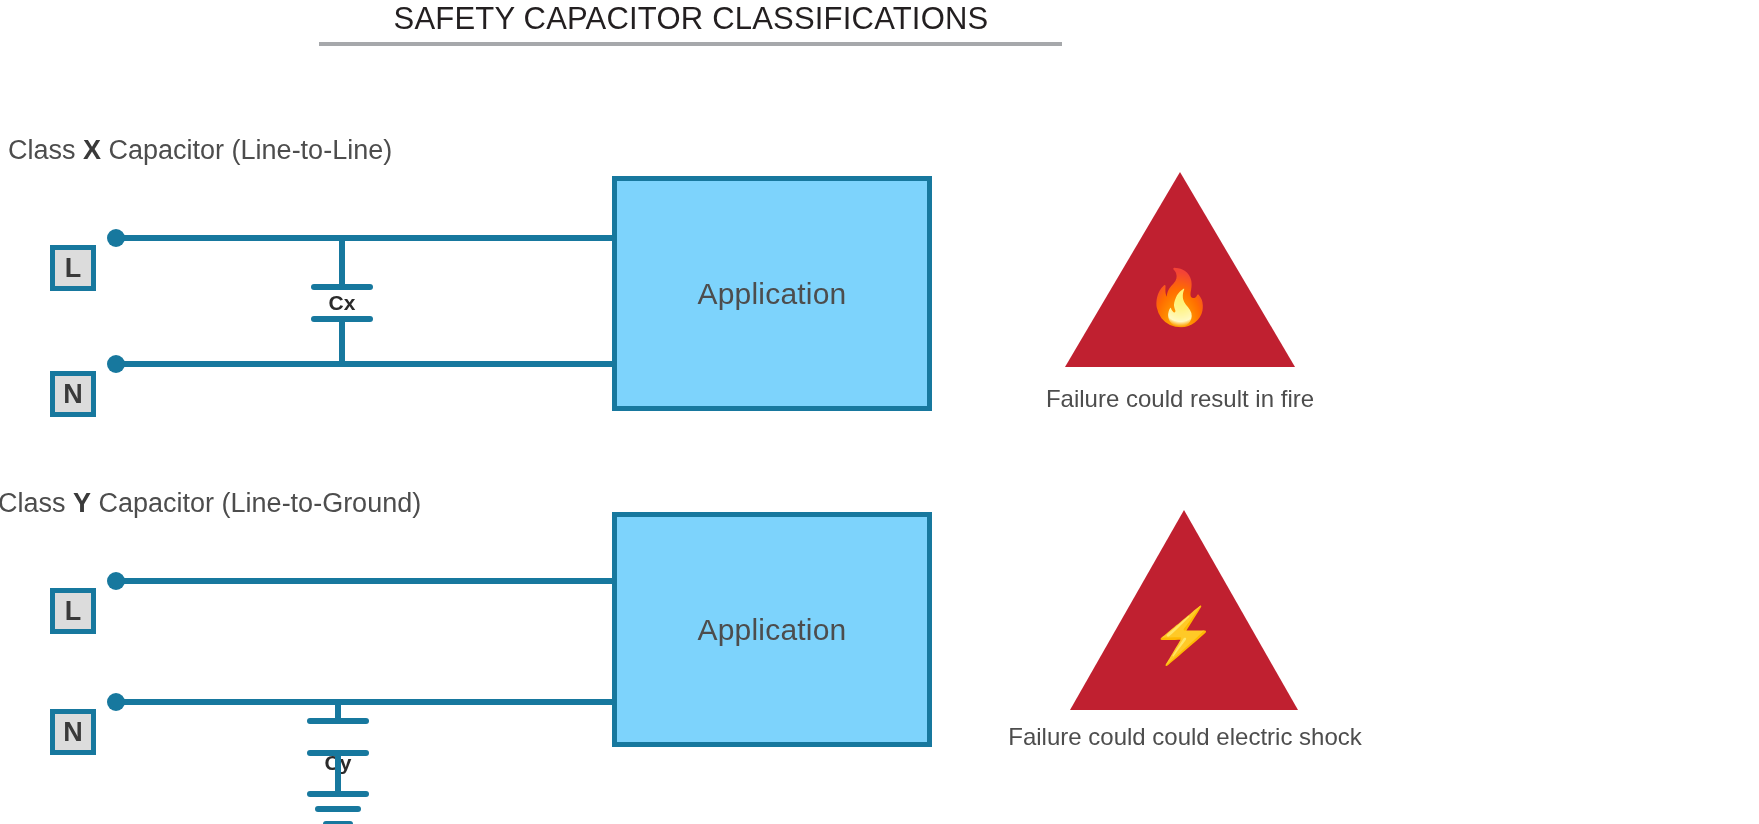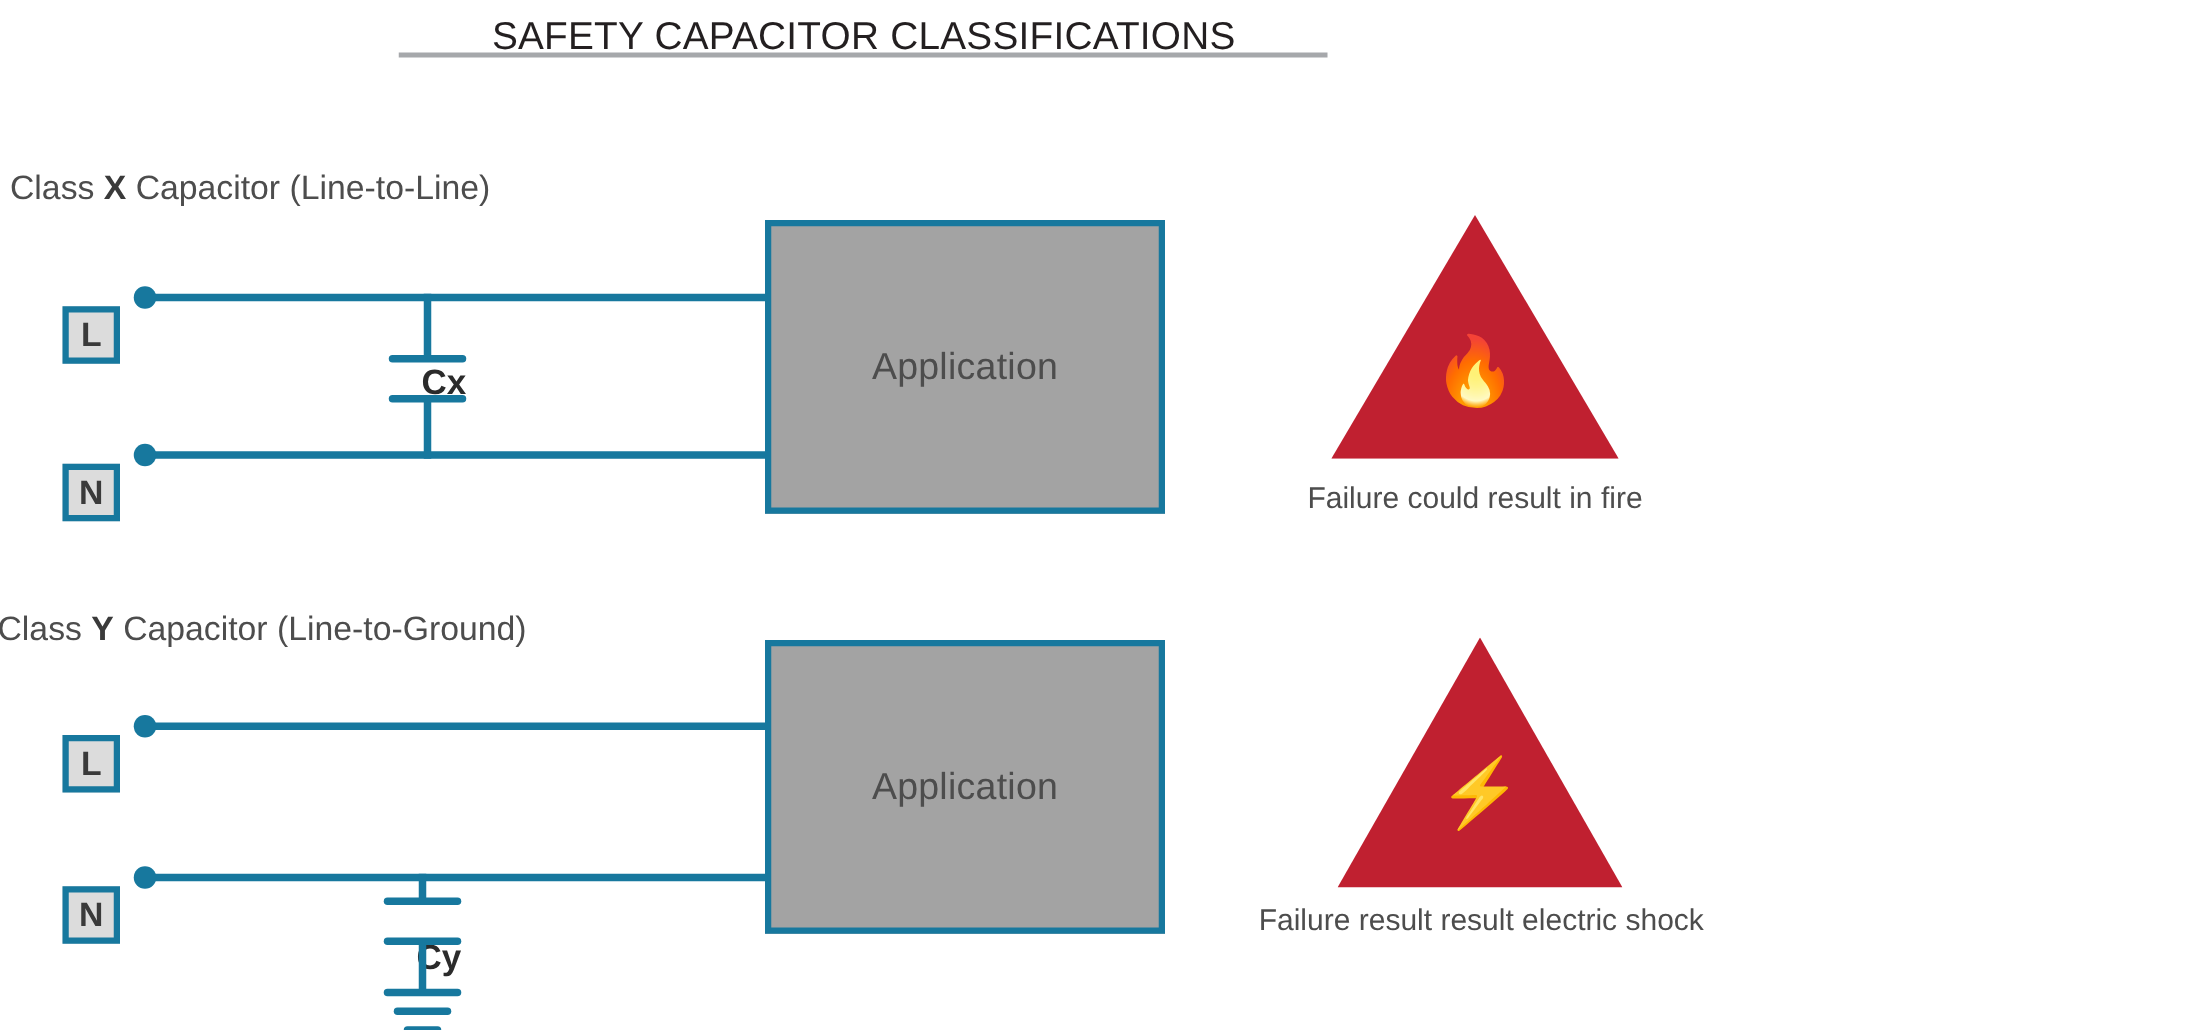--- a/index.html
+++ b/index.html
@@ -29,21 +29,20 @@
     left: 320px;
     top: 0px;
     width: 742px;
     text-align: center;
     font-size: 31px;
     letter-spacing: 0.2px;
     color: #231f20;
     font-weight: 400;
     line-height: 38px;
     white-space: nowrap;
-    margin-top: 10px;
   }
   #title-rule {
     position: absolute;
     left: 319px;
     top: 42px;
     width: 743px;
     height: 4px;
     background: #a6a8ab;
   }
 
@@ -108,41 +107,41 @@
     left: 0;
     width: 62px;
     height: 6px;
     background: #17789e;
     border-radius: 3px;
   }
   .cap-label {
     position: absolute;
     left: 0;
     width: 62px;
-    text-align: right;
-    font-size: 28px;
+    text-align: center;
+    font-size: 21px;
     font-weight: 700;
     color: #2b2b2b;
     line-height: 1;
   }
 
   
   .gnd-bar {
     position: absolute;
     height: 6px;
     background: #17789e;
     border-radius: 3px;
   }
 
   
   .app-box {
     position: absolute;
     box-sizing: border-box;
     border: 5px solid #17789e;
-    background: #a3a3a3;
+    background: #7dd3fc;
     display: flex;
     align-items: center;
     justify-content: center;
     font-size: 30px;
     color: #4d4d4d;
     letter-spacing: 0.2px;
   }
 
   
   .warn-wrap { position: absolute; }
@@ -243,15 +242,15 @@
   <div class="app-box" style="left:612px; top:512px; width:320px; height:235px;">
     <span>Application</span>
   </div>
 
   <div class="warn-wrap" style="left:1070px; top:510px; width:228px; height:200px;">
     <svg class="warn-tri" width="228" height="200" viewBox="0 0 228 200">
       <polygon points="114,0 228,200 0,200" fill="#c02030"></polygon>
     </svg>
     <div class="warn-glyph" style="top:98px;">⚡</div>
   </div>
-  <div class="warn-caption" style="left:925px; top:722px;">Failure result result electric shock</div>
+  <div class="warn-caption" style="left:925px; top:722px;">Failure could could electric shock</div>
 
 </div>
 
 </body></html>

